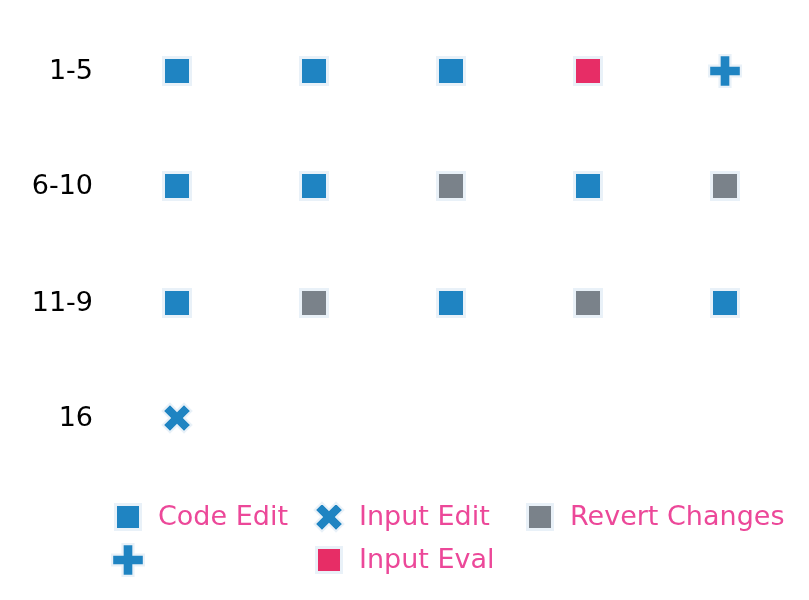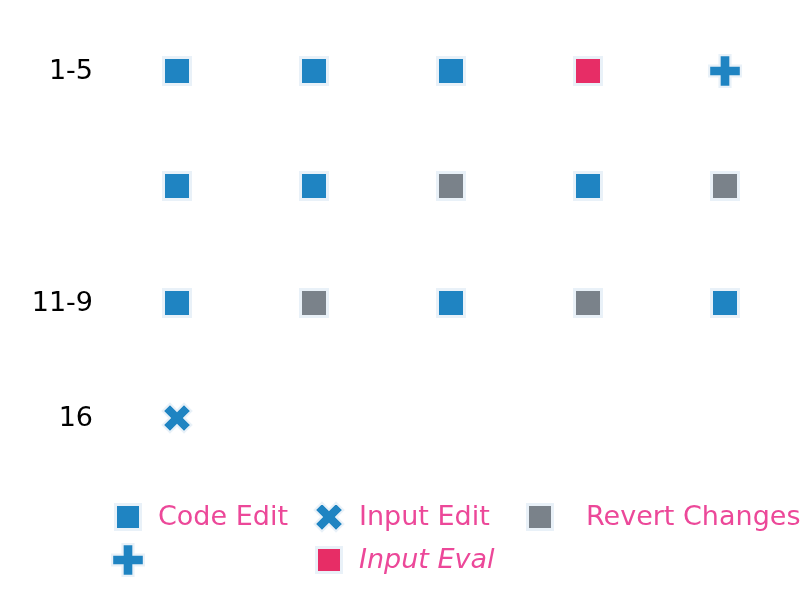--- a/index.html
+++ b/index.html
@@ -57,20 +57,21 @@
       </span>
       <span class="marker" style="left: 451px; top: 71px;">
         <span class="sq" style="background: rgb(31, 132, 194); border-color: rgb(233, 241, 248);"></span>
       </span>
       <span class="marker" style="left: 588px; top: 71px;">
         <span class="sq" style="background: rgb(231, 45, 102); border-color: rgb(233, 241, 248);"></span>
       </span>
       <span class="marker" style="left: 725px; top: 71px;"><svg width="37" height="37" viewBox="0 0 36 36">
           <path d="M12.7 2.5 H23.3 V12.7 H33.5 V23.3 H23.3 V33.5 H12.7 V23.3 H2.5 V12.7 H12.7 Z" fill="#1f84c2" stroke="#e9f1f8" stroke-width="2.2" stroke-linejoin="miter"></path>
         </svg></span>
+      <div class="ytick" style="top: 186px;">6-10</div>
       <span class="marker" style="left: 177px; top: 186px;">
         <span class="sq" style="background: rgb(31, 132, 194); border-color: rgb(233, 241, 248);"></span>
       </span>
       <span class="marker" style="left: 314px; top: 186px;">
         <span class="sq" style="background: rgb(31, 132, 194); border-color: rgb(233, 241, 248);"></span>
       </span>
       <span class="marker" style="left: 451px; top: 186px;">
         <span class="sq" style="background: rgb(122, 130, 138); border-color: rgb(233, 241, 248);"></span>
       </span>
       <span class="marker" style="left: 588px; top: 186px;">
@@ -105,22 +106,22 @@
         <span class="sq" style="background: rgb(31, 132, 194); border-color: rgb(233, 241, 248);"></span>
       </span>
       <div class="legend-label" style="left: 158px; top: 517px;">Code Edit</div>
       <span class="marker" style="left: 329px; top: 517px;"><svg width="35" height="35" viewBox="0 0 36 36">
           <path transform="rotate(45 18 18)" d="M12.7 2.5 H23.3 V12.7 H33.5 V23.3 H23.3 V33.5 H12.7 V23.3 H2.5 V12.7 H12.7 Z" fill="#1f84c2" stroke="#e9f1f8" stroke-width="2.2" stroke-linejoin="miter"></path>
         </svg></span>
       <div class="legend-label" style="left: 359px; top: 517px;">Input Edit</div>
       <span class="marker legend-sq" style="left: 540px; top: 517px;">
         <span class="sq" style="background: rgb(122, 130, 138); border-color: rgb(233, 241, 248);"></span>
       </span>
-      <div class="legend-label" style="left: 570px; top: 517px; margin-left: 16px;">Revert Changes</div>
+      <div class="legend-label" style="left: 570px; top: 517px;">Revert Changes</div>
       <span class="marker" style="left: 128px; top: 560px;"><svg width="37" height="37" viewBox="0 0 36 36">
           <path d="M12.7 2.5 H23.3 V12.7 H33.5 V23.3 H23.3 V33.5 H12.7 V23.3 H2.5 V12.7 H12.7 Z" fill="#1f84c2" stroke="#e9f1f8" stroke-width="2.2" stroke-linejoin="miter"></path>
         </svg></span>
       <span class="marker legend-sq" style="left: 329px; top: 560px;">
         <span class="sq" style="background: rgb(231, 45, 102); border-color: rgb(233, 241, 248);"></span>
       </span>
-      <div class="legend-label" style="left: 359px; top: 560px; font-style: italic;">Input Eval</div>
+      <div class="legend-label" style="left: 359px; top: 560px;">Input Eval</div>
     </div>
 </div>
 
 </body></html>

